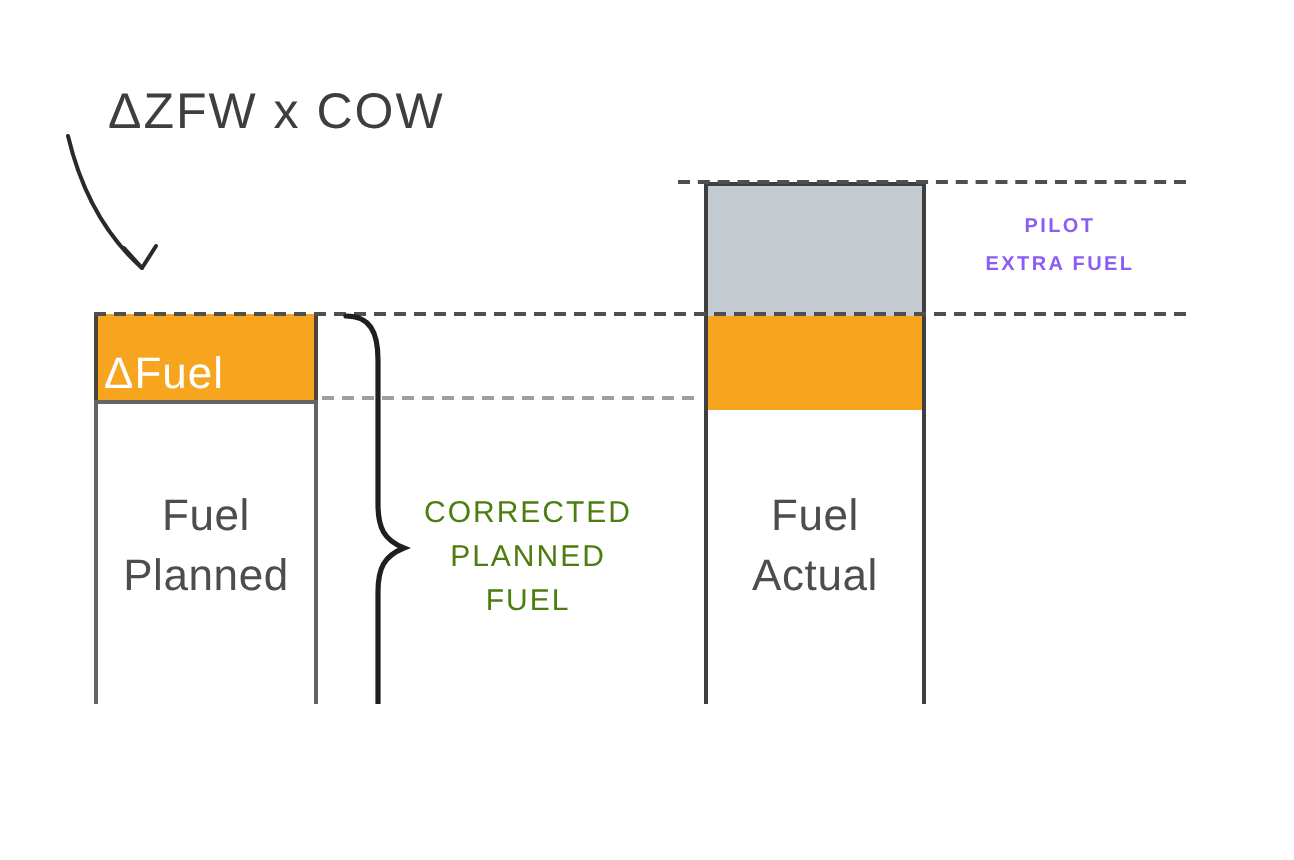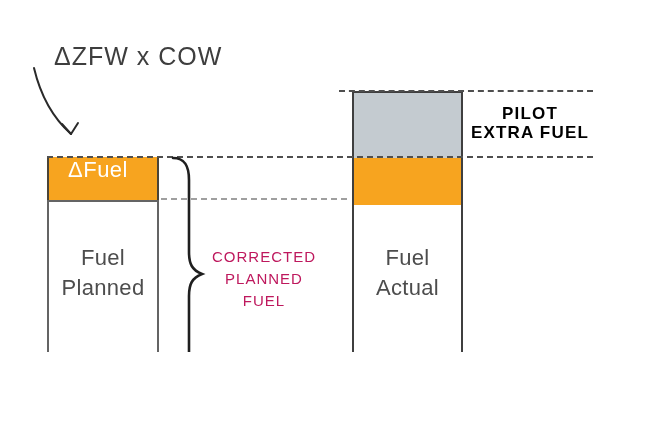--- a/index.html
+++ b/index.html
@@ -55,22 +55,22 @@
   
   .delta-box {
     position: absolute;
     left: 47px; top: 157px;
     width: 112px; height: 43px;
     box-sizing: border-box;
     background: #F7A41F;
     border-left: 2px solid #4a4438;
     border-right: 2px solid #4a4438;
     display: flex;
-    align-items: flex-start;
-    padding-left: 19px;
+    align-items: flex-end;
+    padding-left: 3px;
     z-index: 2;
   }
   .delta-box .lbl {
     color: #ffffff;
     font-size: 22px;
     font-weight: 500;
     letter-spacing: 0.5px;
   }
   .planned-box {
     position: absolute;
@@ -100,21 +100,21 @@
   }
   .brace-label {
     position: absolute;
     left: 208px; top: 246px;
     width: 112px;
     text-align: center;
     font-size: 15px;
     font-weight: 500;
     letter-spacing: 1px;
     line-height: 22px;
-    color: #be185d;
+    color: #4d7c0f;
   }
 
   
   .actual-bar {
     position: absolute;
     left: 352px; top: 91px;
     width: 111px; height: 292px;
     box-sizing: border-box;
     border: 2px solid #3f3f3f;
     background: #ffffff;
@@ -126,25 +126,25 @@
   .seg-delta  { height: 47px; background: #F7A41F; }
   .seg-body   { flex: 1; background: #ffffff; text-align: center; }
   .seg-body .bar-text { margin-top: 38px; }
 
   
   .pilot-label {
     position: absolute;
     left: 462px; top: 104px;
     width: 136px;
     text-align: center;
-    font-size: 17px;
+    font-size: 10px;
     font-weight: bold;
     letter-spacing: 1.2px;
     line-height: 19px;
-    color: #000000;
+    color: #8b5cf6;
   }
 </style>
 </head>
 <body>
 
 <div class="canvas">
 
   <div class="zfw-title">ΔZFW x COW</div>
 
   <svg class="arrow-svg" width="64" height="88" viewBox="0 0 64 88">

